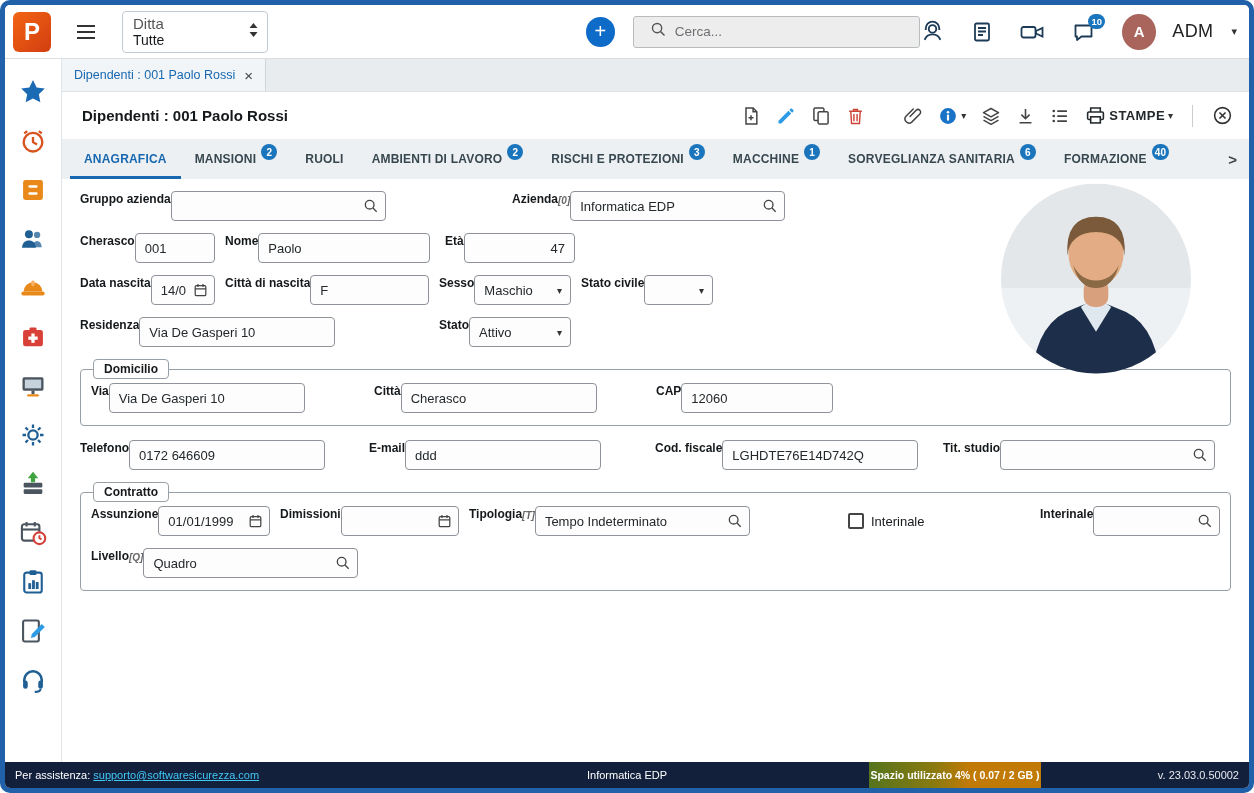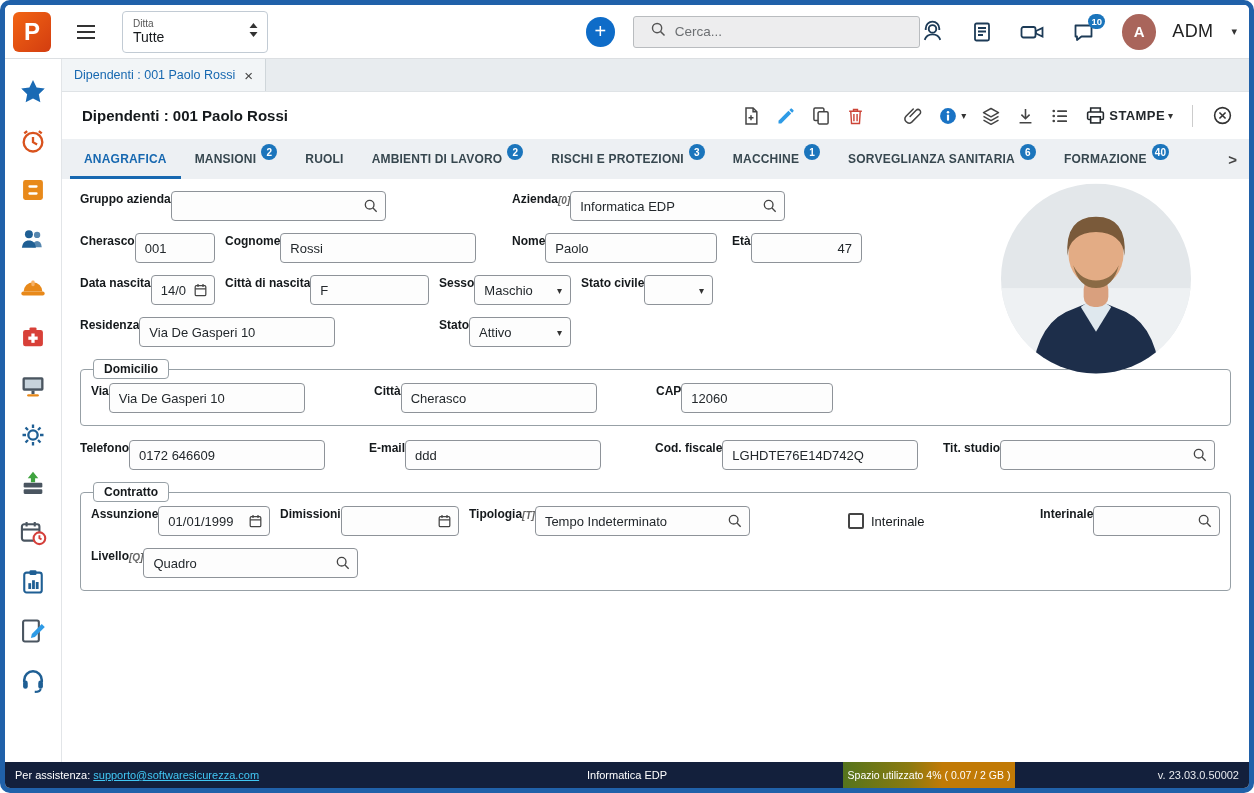--- a/index.html
+++ b/index.html
@@ -11,21 +11,21 @@
   .topbar { height:54px; min-height:54px; display:flex; align-items:center; padding:0 12px 0 8px;
             border-bottom:1px solid #dcdfe2; background:#fff; gap:0; }
   .logo { width:40px; height:40px; border-radius:6px; background:linear-gradient(135deg,#f26414,#d33d10);
           color:#fff; font-weight:bold; font-size:24px; display:flex; align-items:center; justify-content:center; cursor:pointer; }
   .hamburger { width:34px; height:34px; border:none; background:none; margin-left:18px; cursor:pointer;
                display:flex; flex-direction:column; justify-content:center; gap:4px; align-items:center; }
   .hamburger i { display:block; width:18px; height:2px; background:#333; }
   .ditta { margin-left:20px; width:152px; height:42px; border:1px solid #c2cbd4; border-radius:4px;
            display:flex; align-items:center; justify-content:space-between; padding:3px 8px 3px 10px; cursor:pointer; }
   .ditta-txt { display:flex; flex-direction:column; line-height:1.15; }
-  .ditta-lbl { font-size:10px; color:#555; }
+  .ditta-lbl { font-size:15px; color:#555; }
   .ditta-val { font-size:14px; color:#16191c; }
   .addbtn { margin-left:318px; width:30px; height:30px; border-radius:50%; border:none; background:#0e6cc8;
             color:#fff; font-size:20px; line-height:1; cursor:pointer; display:flex; align-items:center; justify-content:center; padding-bottom:2px; }
   .search { margin-left:18px; width:300px; height:32px; background:#ededee; border:1px solid #b9bcbf; border-radius:3px;
             display:flex; align-items:center; padding:0 16px; gap:6px; }
   .search input { flex:1; border:none; background:transparent; outline:none; font-size:13.5px; color:#333; }
   .search input::placeholder { color:#6c6f72; }
   .tb-icons { margin-left:auto; display:flex; align-items:center; gap:25px; }
   .tb-btn { position:relative; border:none; background:none; padding:0; cursor:pointer; display:flex; }
   .tb-badge { position:absolute; top:-6px; right:-9px; background:#1b75bc; color:#fff; font-size:9.5px; font-weight:bold;
@@ -91,23 +91,23 @@
   .chk { display:flex; align-items:center; gap:7px; align-self:flex-end; margin-bottom:7px; margin-left:2px; cursor:pointer; }
   .chk .box { width:16px; height:16px; border:2px solid #444; border-radius:2px; background:#fff; }
   .chk span.cl { font-size:13px; color:#15191c; }
   .photo { position:absolute; top:4px; right:58px; width:190px; height:195px; }
 
   
   .footer { height:26px; min-height:26px; background:#13203c; color:#fff; font-size:11px;
             display:flex; align-items:center; position:relative; padding:0 10px; }
   .footer a { color:#41c7f4; text-decoration:underline; cursor:pointer; }
   .f-center { position:absolute; left:50%; transform:translateX(-50%); }
-  .storage { position:absolute; left:838px; top:0; height:100%; width:172px;
+  .storage { position:absolute; left:864px; top:0; height:100%; width:172px;
              background:linear-gradient(90deg,#55741d 0%,#8a7a10 38%,#c17a06 58%,#c17a06 100%);
-             display:flex; align-items:center; justify-content:center; font-size:10.5px; white-space:nowrap; }
+             display:flex; align-items:center; justify-content:center; font-size:10.5px; white-space:nowrap;font-weight:bold; }
   .version { margin-left:auto; color:#e8eaee; }
 </style>
 </head>
 <body>
 
 <div class="window">
 
   <header class="topbar">
     <div class="logo">
         <span>P</span>
@@ -439,26 +439,20 @@
             </div>
           </div>
         </div>
 
         <div class="row">
           <div class="f" style="width:135px">
             <div class="lr">
                 <span class="lbl">Cherasco</span>
               </div>
             <div class="inp"><input value="001" style=""></div>
-          </div>
-          <div class="f" style="width:277px">
-            <div class="lr">
-                <span class="lbl">Cognome</span>
-              </div>
-            <div class="inp"><input value="Rossi" style=""></div>
           </div>
           <div class="f" style="width:205px">
             <div class="lr">
                 <span class="lbl">Nome</span>
               </div>
             <div class="inp"><input value="Paolo" style=""></div>
           </div>
           <div class="f ta-r" style="width:130px;margin-left:5px">
             <div class="lr">
                 <span class="lbl">Età</span>

